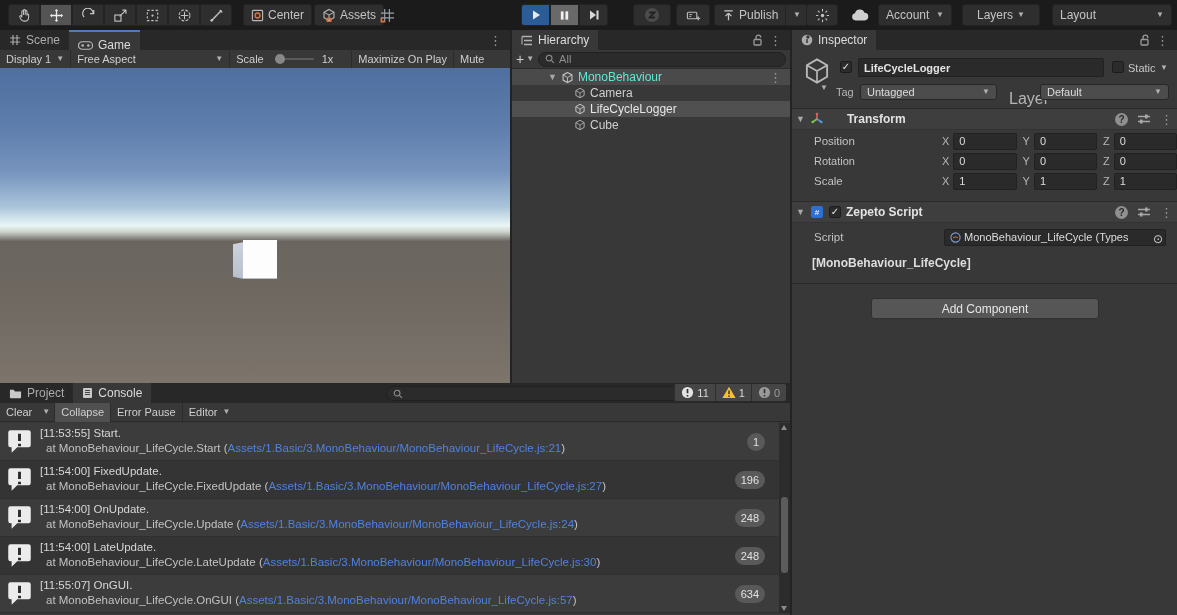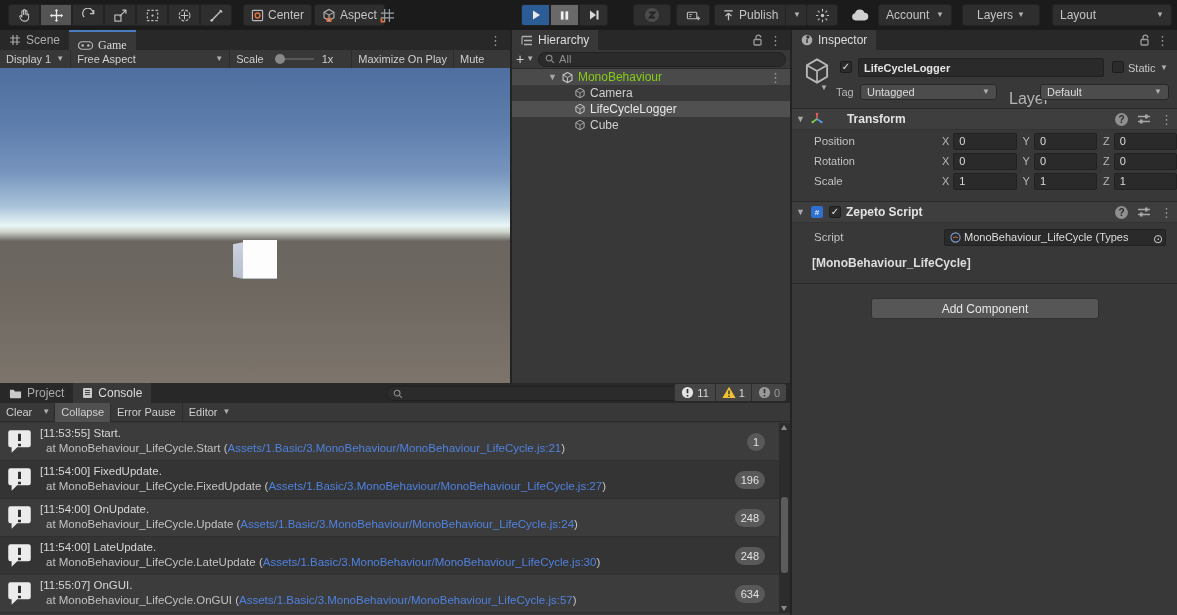--- a/index.html
+++ b/index.html
@@ -18,21 +18,21 @@
   .toolbtn.sel { background:#545454; }
   .grp-l { border-radius:3px 0 0 3px; } .grp-r { border-radius:0 3px 3px 0; }
   .pillbtn { height:22px; background:#2e2e2e; border:1px solid #232323; border-radius:3px;
     display:flex; align-items:center; gap:4px; padding:0 7px; color:#c4c4c4; font-size:12px; }
   .chev { font-size:8px; color:#b0b0b0; line-height:1; }
   
   .tabbar { background:#282828; height:20px; display:flex; align-items:flex-end; }
   .tab { height:20px; padding:0 9px; display:flex; align-items:center; gap:5px;
     color:#ababab; font-size:12px; }
   .tab.active { background:#383838; color:#dcdcdc; }
-  .tab.focused { border-top:2px solid #4a7cc0; padding-top:8px;font-family:Liberation Serif, serif; }
+  .tab.focused { border-top:2px solid #4a7cc0; padding-top:8px; }
   .vell { color:#9a9a9a; font-size:13px; letter-spacing:0; }
   .panel-tools { height:19px; background:#383838; border-bottom:1px solid #2a2a2a;
     display:flex; align-items:center; color:#cfcfcf; font-size:11px; }
   .vsep { width:1px; height:100%; background:#2c2c2c; }
   
   .viewport { background:linear-gradient(180deg,#4e6f9f 0%,#5d7dac 18%,#7694bd 33%,
     #aac3da 44%,#e9f6f6 50%,#cfd4cd 52%,#6b6560 55%,#6e6861 72%,#7d756c 100%); }
   
   .treerow { height:16px; display:flex; align-items:center; gap:4px; color:#cfcfcf; font-size:12px; }
   .srch { background:#2b2b2b; border:1px solid #212121; border-radius:8px; height:15px;
@@ -143,21 +143,21 @@
         <span>Center</span>
       </div>
       <div class="pillbtn">
         <span>
             <svg width="14" height="14" viewBox="0 0 14 14">
               <path d="M7 1.5l5 2.8v5.4L7 12.5 2 9.7V4.3z" fill="none" stroke="#b9b9b9" stroke-width="1.1"></path>
               <path d="M7 7l5-2.7M7 7L2 4.3M7 7v5.5" stroke="#b9b9b9" stroke-width="1"></path>
               <circle cx="7" cy="12" r="2" fill="none" stroke="#e0703c" stroke-width="1.4"></circle>
             </svg>
           </span>
-        <span>Aspect</span>
+        <span>Assets</span>
       </div>
     </div>
 
     <div class="abs toolbtn" style="left:372px;top:4px;width:30px;border-radius:3px;background:transparent;border-color:transparent">
       <span>
           <svg width="15" height="15" viewBox="0 0 16 16">
             <path d="M5 1v14M10 1v14M1 5.5h14M1 10.5h14" stroke="#9aa3ad" stroke-width="1.2"></path>
             <path d="M1.5 10.5v4h4" fill="none" stroke="#e0703c" stroke-width="1.8"></path>
           </svg>
         </span>
@@ -352,21 +352,21 @@
 
     <div class="abs" style="left:0;top:39px;width:278px">
       <div class="treerow" style="background:#4a4a4a;padding-left:36px">
         <span class="foldout">▼</span>
         <span>
             <svg width="13" height="13" viewBox="0 0 14 14">
               <path d="M7 1.5l4.8 2.7v5.6L7 12.5 2.2 9.8V4.2z" fill="none" stroke="#c2c2c2" stroke-width="1.2"></path>
               <path d="M7 7l4.8-2.8M7 7L2.2 4.2M7 7v5.5" stroke="#c2c2c2" stroke-width="1"></path>
             </svg>
           </span>
-        <span style="color:#84cc16">MonoBehaviour</span>
+        <span style="color:#5eead4">MonoBehaviour</span>
         <span class="vell" style="margin-left:auto;margin-right:8px">⋮</span>
       </div>
       <div class="treerow" style="padding-left:62px">
         <span>
             <svg width="12" height="12" viewBox="0 0 14 14">
               <path d="M7 1.5l4.8 2.7v5.6L7 12.5 2.2 9.8V4.2z" fill="none" stroke="#b5b5b5" stroke-width="1.1"></path>
               <path d="M7 7l4.8-2.8M7 7L2.2 4.2M7 7v5.5" stroke="#b5b5b5" stroke-width=".9"></path>
             </svg>
           </span>
         <span>Camera</span>

